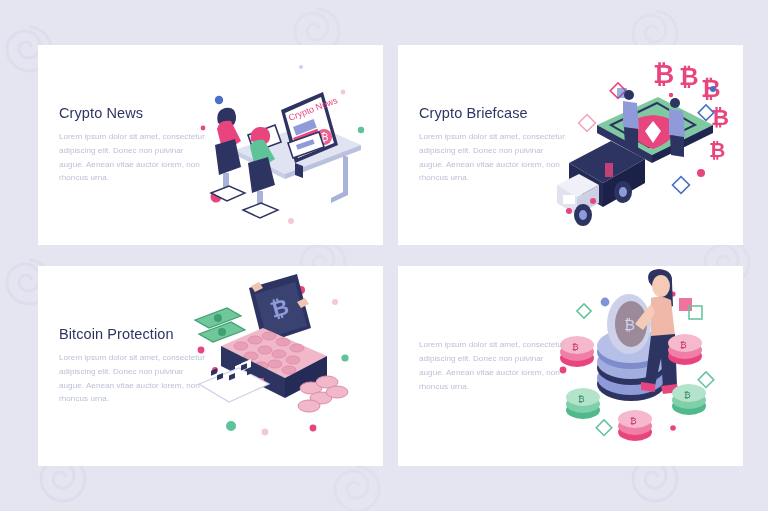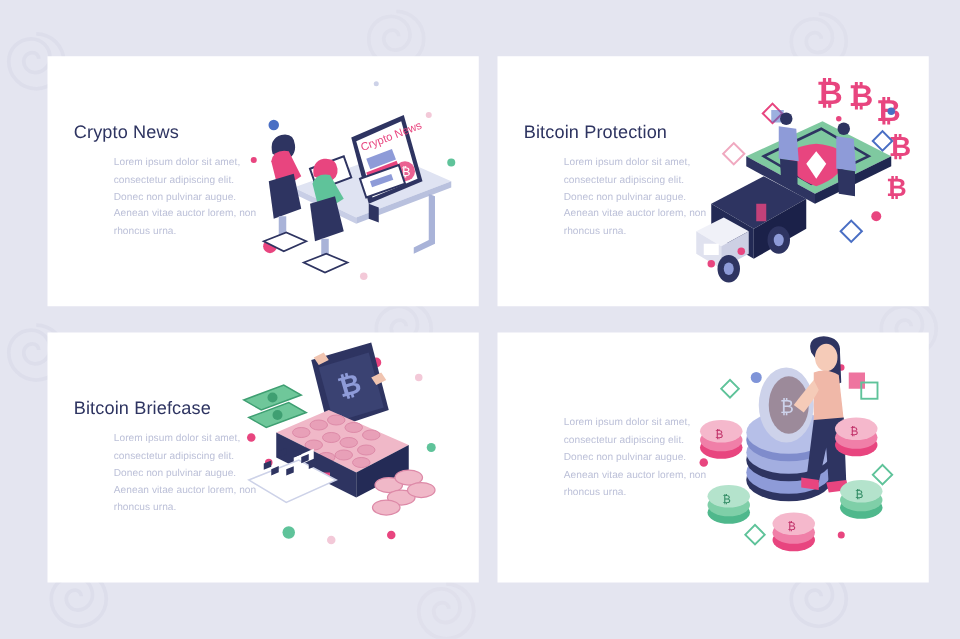--- a/index.html
+++ b/index.html
@@ -43,21 +43,20 @@
     font-weight: 400;
     letter-spacing: .1px;
     margin-bottom: 9px;
     white-space: nowrap;
   }
   .card-body {
     color: #bcc0d8;
     font-size: 8.1px;
     line-height: 1.72;
     letter-spacing: .05px;
-    margin-left: 32px;
   }
   .art {
     position: absolute;
     right: 0; top: 0;
     width: 190px; height: 100%;
   }
   .art svg { display: block; width: 100%; height: 100%; }
 </style>
 </head>
 <body>
@@ -158,21 +157,21 @@
           <path d="M57 102 Q60 93 71 95 L82 114 L63 126 Z" fill="#5fc39a"></path>
           <path d="M55 118 L75 112 L82 140 L59 148 Z" fill="#2e3461"></path>
           <path d="M64 146 L70 146 L70 162 L64 162 Z" fill="#a9b3d8"></path>
           <path d="M50 165 L68 158 L85 165 L67 173 Z" fill="#ffffff" stroke="#2e3461" stroke-width="1.4"></path>
         </svg>
       </div>
     </div>
 
     <div class="card">
       <div class="card-text">
-        <div class="card-title">Bitcoin Protection</div>
+        <div class="card-title">Crypto Briefcase</div>
         <div class="card-body">Lorem ipsum dolor sit amet, consectetur adipiscing elit. Donec non pulvinar augue. Aenean vitae auctor lorem, non rhoncus urna.</div>
       </div>
       <div class="art">
         <svg viewBox="0 0 190 200">
 
           <g>
             <text x="100" y="38" font-family="Liberation Sans, sans-serif" font-size="26" font-weight="bold" fill="#e8457f">₿</text>
             <text x="126" y="40" font-family="Liberation Sans, sans-serif" font-size="24" font-weight="bold" fill="#e8457f">₿</text>
             <text x="148" y="52" font-family="Liberation Sans, sans-serif" font-size="24" font-weight="bold" fill="#e8457f">₿</text>
             <text x="158" y="80" font-family="Liberation Sans, sans-serif" font-size="22" font-weight="bold" fill="#e8457f">₿</text>
@@ -217,21 +216,21 @@
           <ellipse cx="30" cy="170" rx="4" ry="5" fill="#8e9bd8"></ellipse>
           <ellipse cx="70" cy="147" rx="9" ry="11" fill="#2e3461"></ellipse>
           <ellipse cx="70" cy="147" rx="4" ry="5" fill="#8e9bd8"></ellipse>
           <rect x="52" y="118" width="8" height="14" fill="#e8457f" opacity=".8"></rect>
         </svg>
       </div>
     </div>
 
     <div class="card">
       <div class="card-text">
-        <div class="card-title">Bitcoin Briefcase</div>
+        <div class="card-title">Bitcoin Protection</div>
         <div class="card-body">Lorem ipsum dolor sit amet, consectetur adipiscing elit. Donec non pulvinar augue. Aenean vitae auctor lorem, non rhoncus urna.</div>
       </div>
       <div class="art">
         <svg viewBox="0 0 190 200">
 
           <circle cx="108" cy="24" r="4" fill="#e8457f"></circle>
           <circle cx="142" cy="36" r="3" fill="#f3c9d8"></circle>
           <circle cx="8" cy="84" r="3.4" fill="#e8457f"></circle>
           <circle cx="152" cy="92" r="3.6" fill="#5fc39a"></circle>
           <circle cx="22" cy="104" r="3" fill="#e8457f"></circle>

